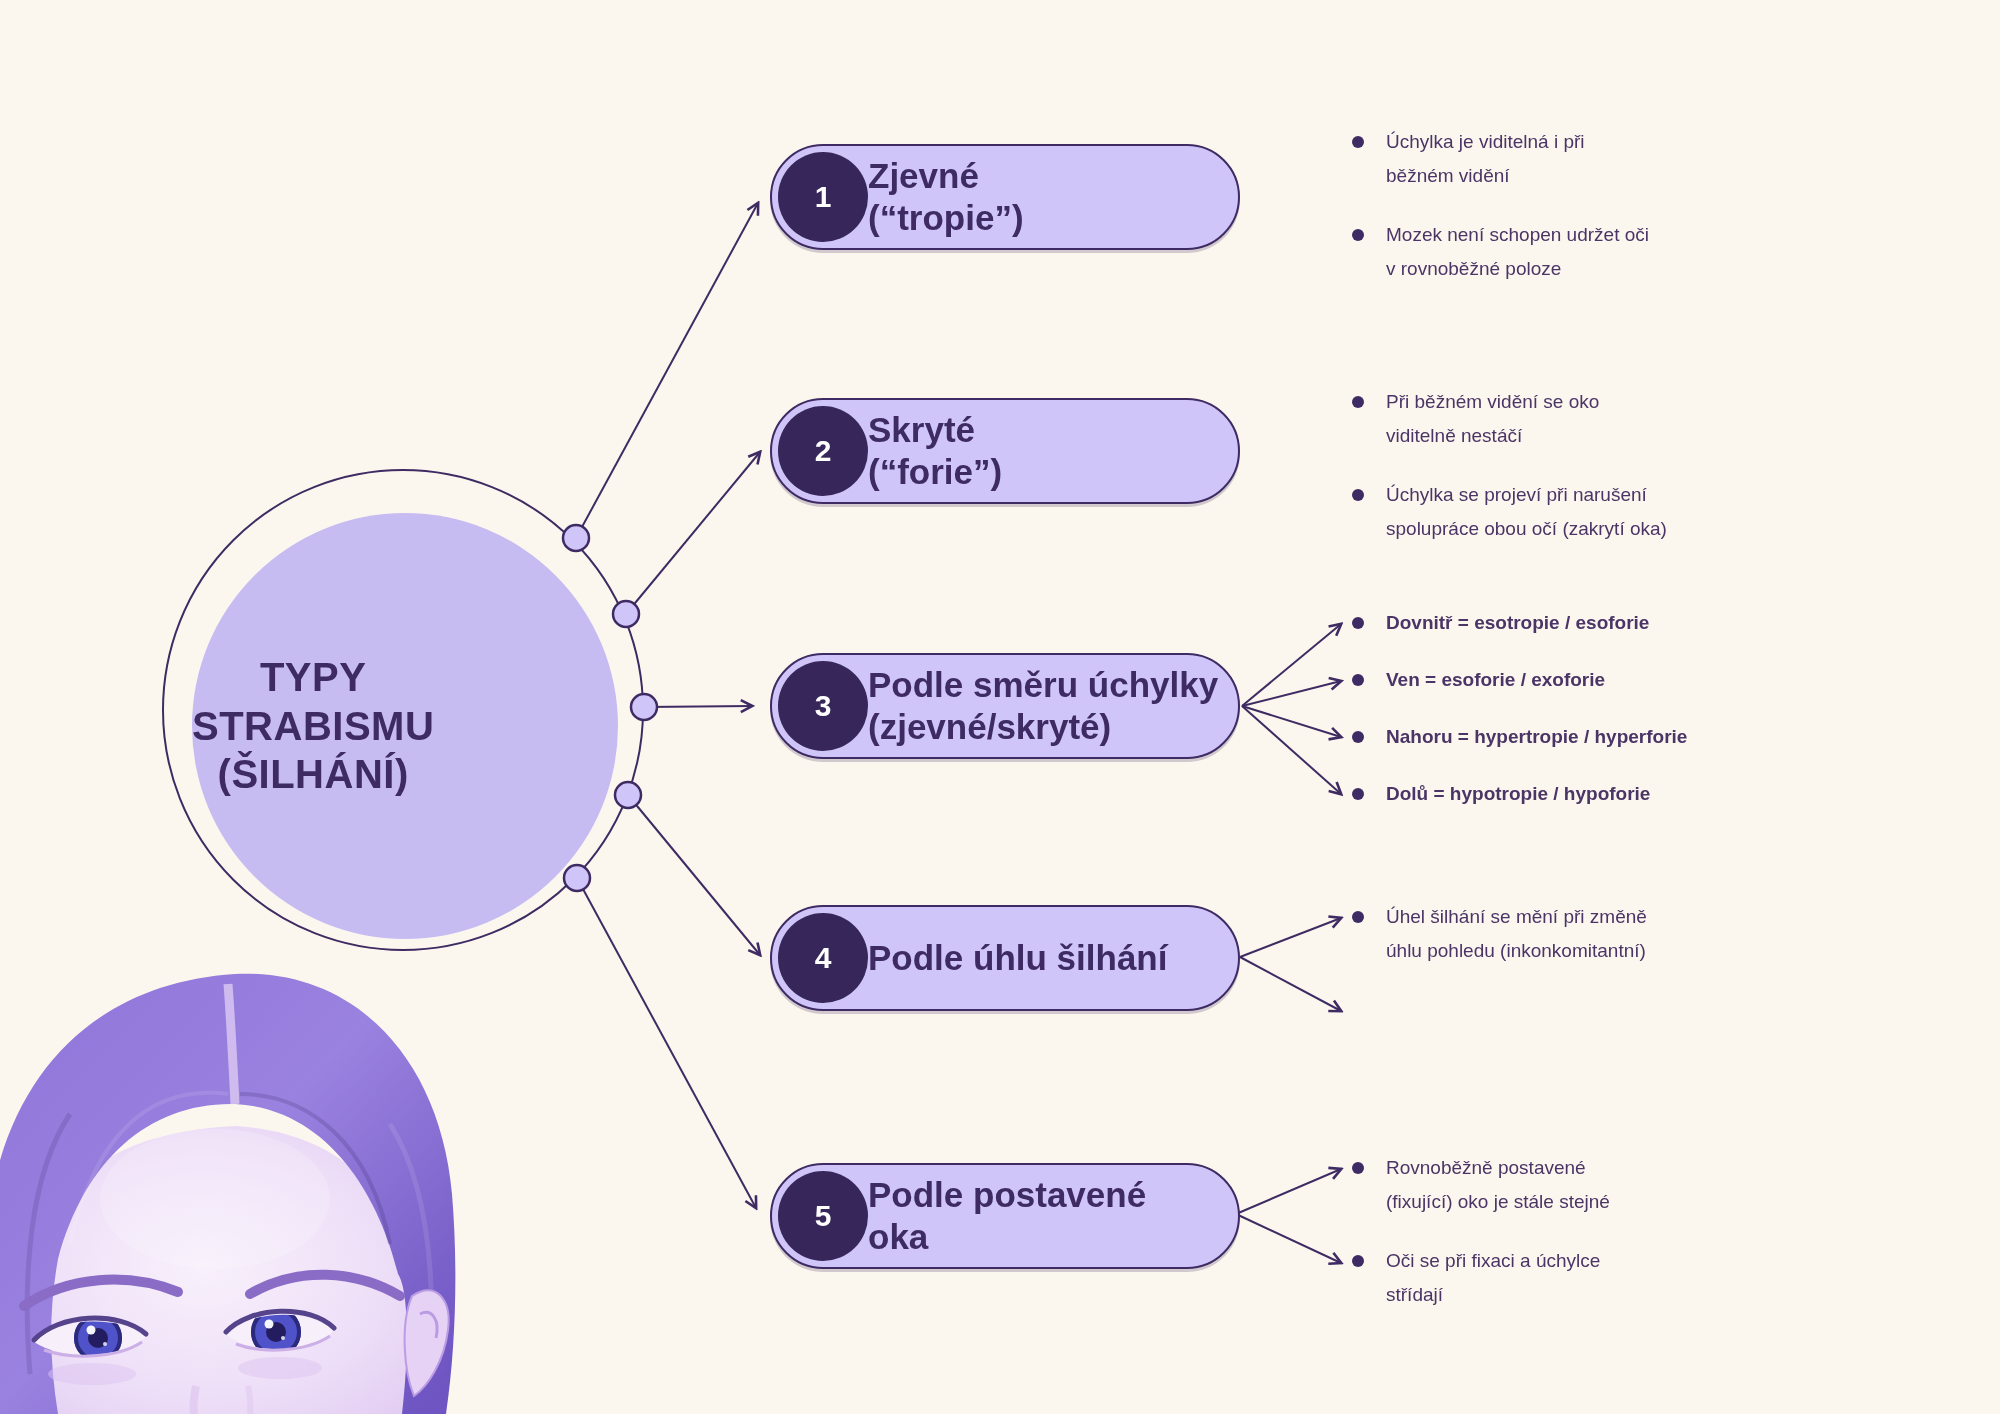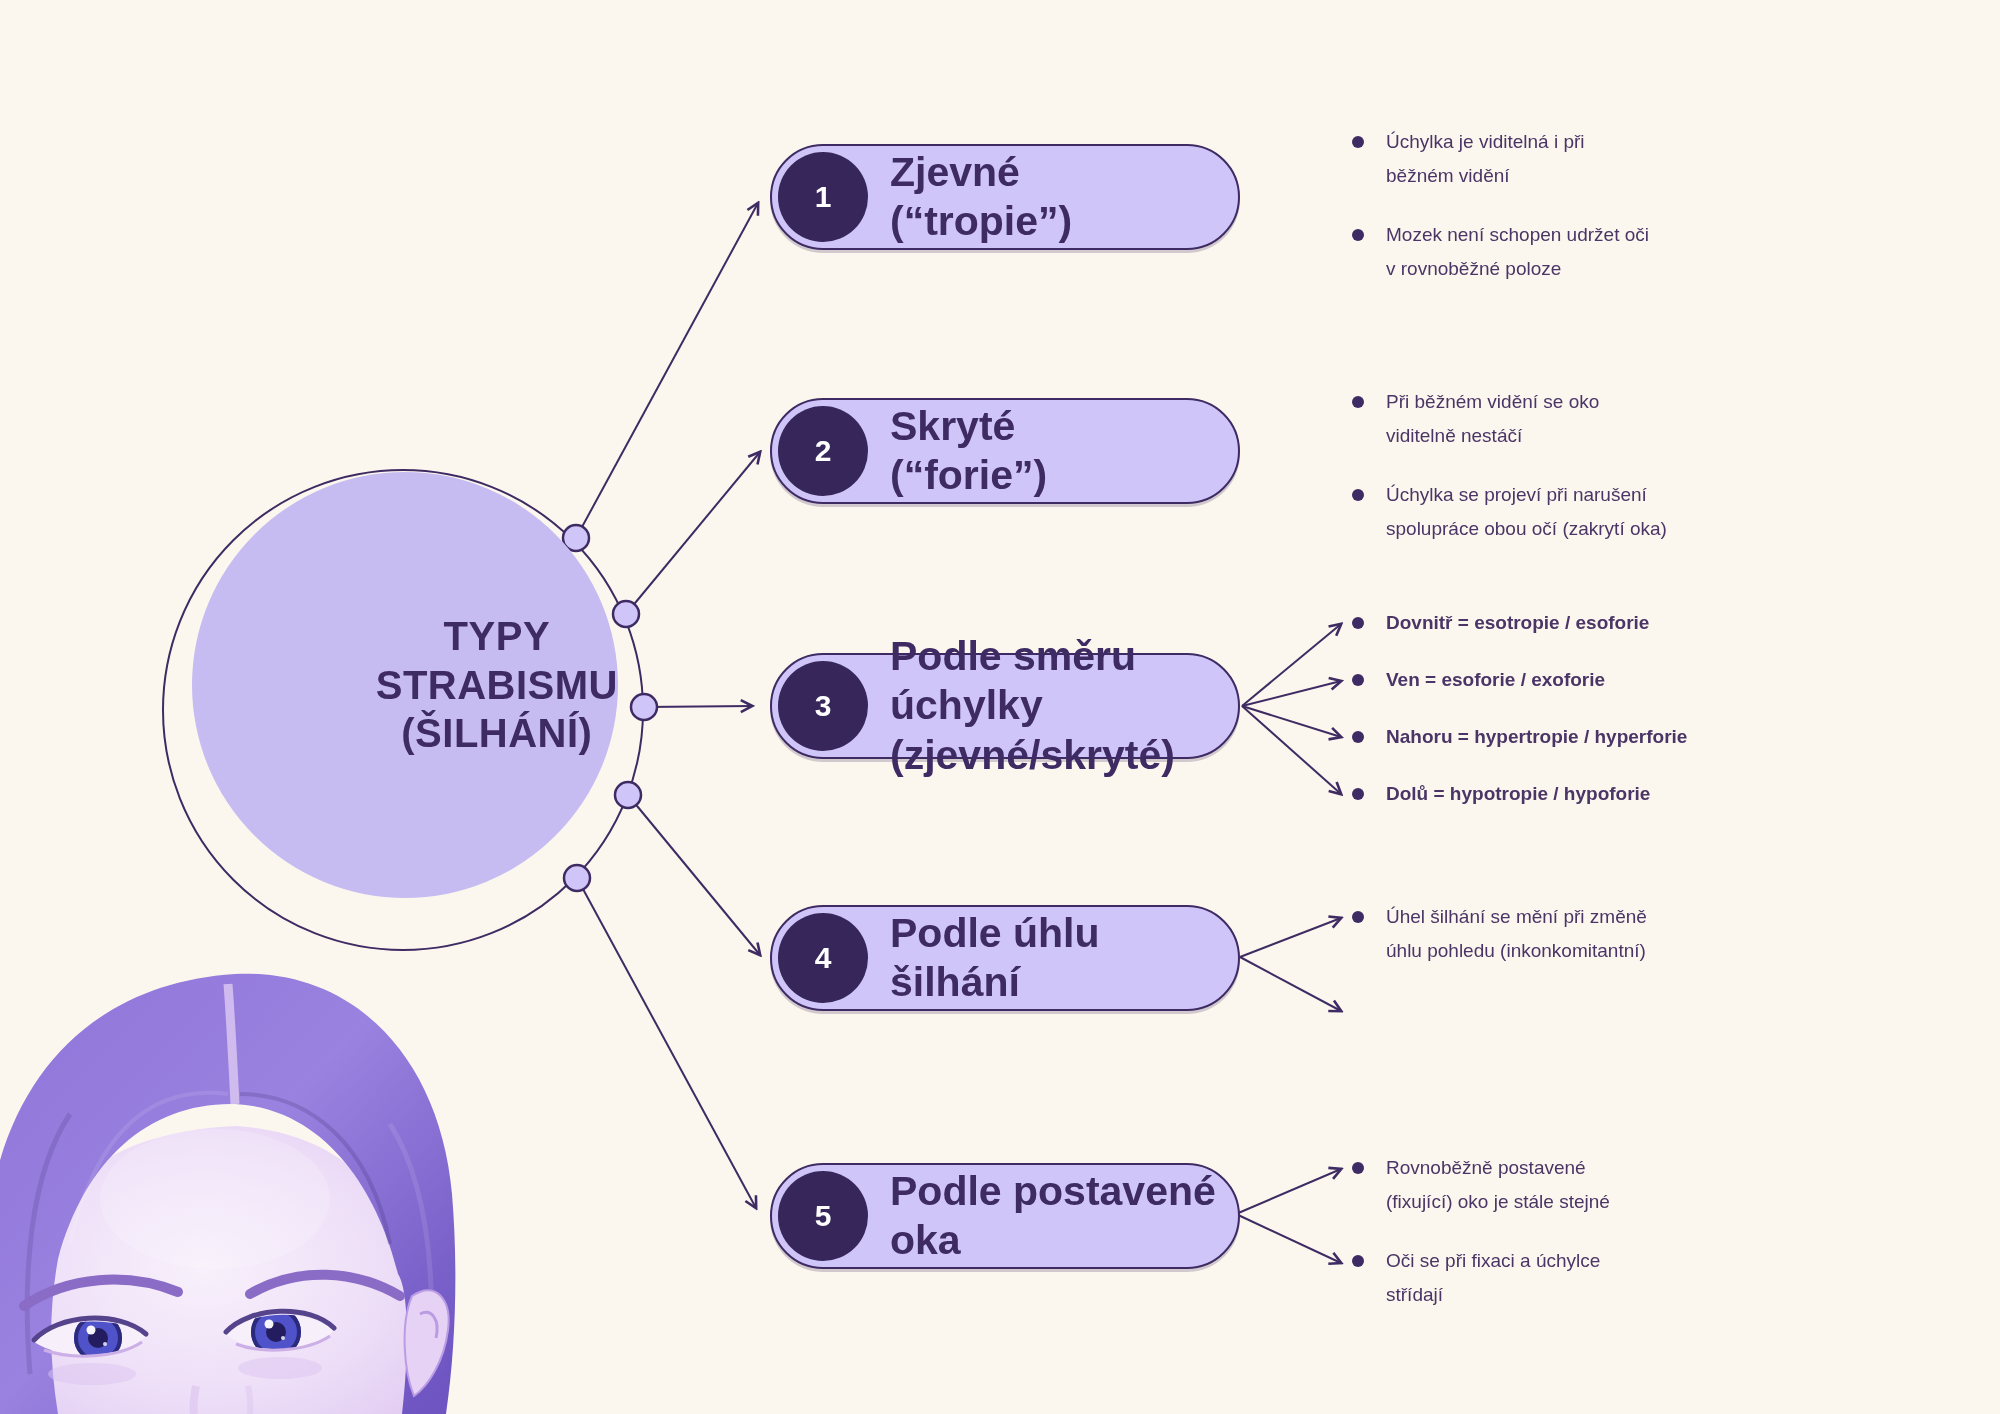--- a/index.html
+++ b/index.html
@@ -9,23 +9,23 @@
     background:var(--background,#fcf7ee);
     overflow:hidden;
   }
   .stage{position:relative;width:2000px;height:1414px;background:var(--background,#fcf7ee);}
   svg.layer{position:absolute;left:0;top:0;width:2000px;height:1414px;pointer-events:none;}
   .conn{stroke:var(--outline,#3e2b63);stroke-width:2;fill:none;}
   .ring{stroke:var(--outline,#3e2b63);stroke-width:2;fill:none;}
   .ring-dot{fill:var(--pill-fill,#cfc5f8);stroke:var(--outline,#3e2b63);stroke-width:2.5;}
 
   .center-circle{
-    position:absolute;left:192px;top:472px;width:426px;height:426px;
+    position:absolute;left:192px;top:513px;width:426px;height:426px;
     border-radius:50%;background:var(--center-circle-fill,#c7bcf2);
-    display:flex;align-items:center;justify-content:flex-end;text-align:center;
+    display:flex;align-items:center;justify-content:flex-start;text-align:center;
   }
   .center-title{
     font-size:40px;font-weight:700;line-height:1.22;letter-spacing:.5px;
     color:var(--heading-text,#3e2b63);white-space:pre-line;
   }
 
   .pill{
     position:absolute;left:770px;width:470px;height:106px;box-sizing:border-box;
     background:var(--pill-fill,#cfc5f8);
     border:2px solid var(--outline,#3e2b63);
@@ -34,21 +34,21 @@
     box-shadow:0 3px 0 rgba(61,42,94,.22);
   }
   .pill-1{top:144px}.pill-2{top:398px}.pill-3{top:653px}.pill-4{top:905px}.pill-5{top:1163px}
   .num{
     width:90px;height:90px;margin-left:6px;flex:0 0 auto;border-radius:50%;
     background:var(--number-circle,#37265a);color:var(--number-text,#ffffff);
     display:flex;align-items:center;justify-content:center;
     font-size:30px;font-weight:700;
   }
   .pill-title{
-    margin-left:22px;font-size:41px;font-weight:700;line-height:1.2;
+    font-size:35px;font-weight:700;line-height:1.2;
     color:var(--heading-text,#3e2b63);white-space:pre-line;
   }
 
   .bullets{
     position:absolute;left:1386px;width:560px;margin:0;padding:0;list-style:none;
     font-size:19px;line-height:34px;color:var(--body-text,#4a3566);
   }
   .bullets-1{top:125px}.bullets-2{top:385px}.bullets-3{top:606px}.bullets-4{top:900px}.bullets-5{top:1151px}
   .bullets li{position:relative;white-space:pre-line;margin-bottom:25px;}
   .bullets-3 li{margin-bottom:23px;font-weight:bold;}

